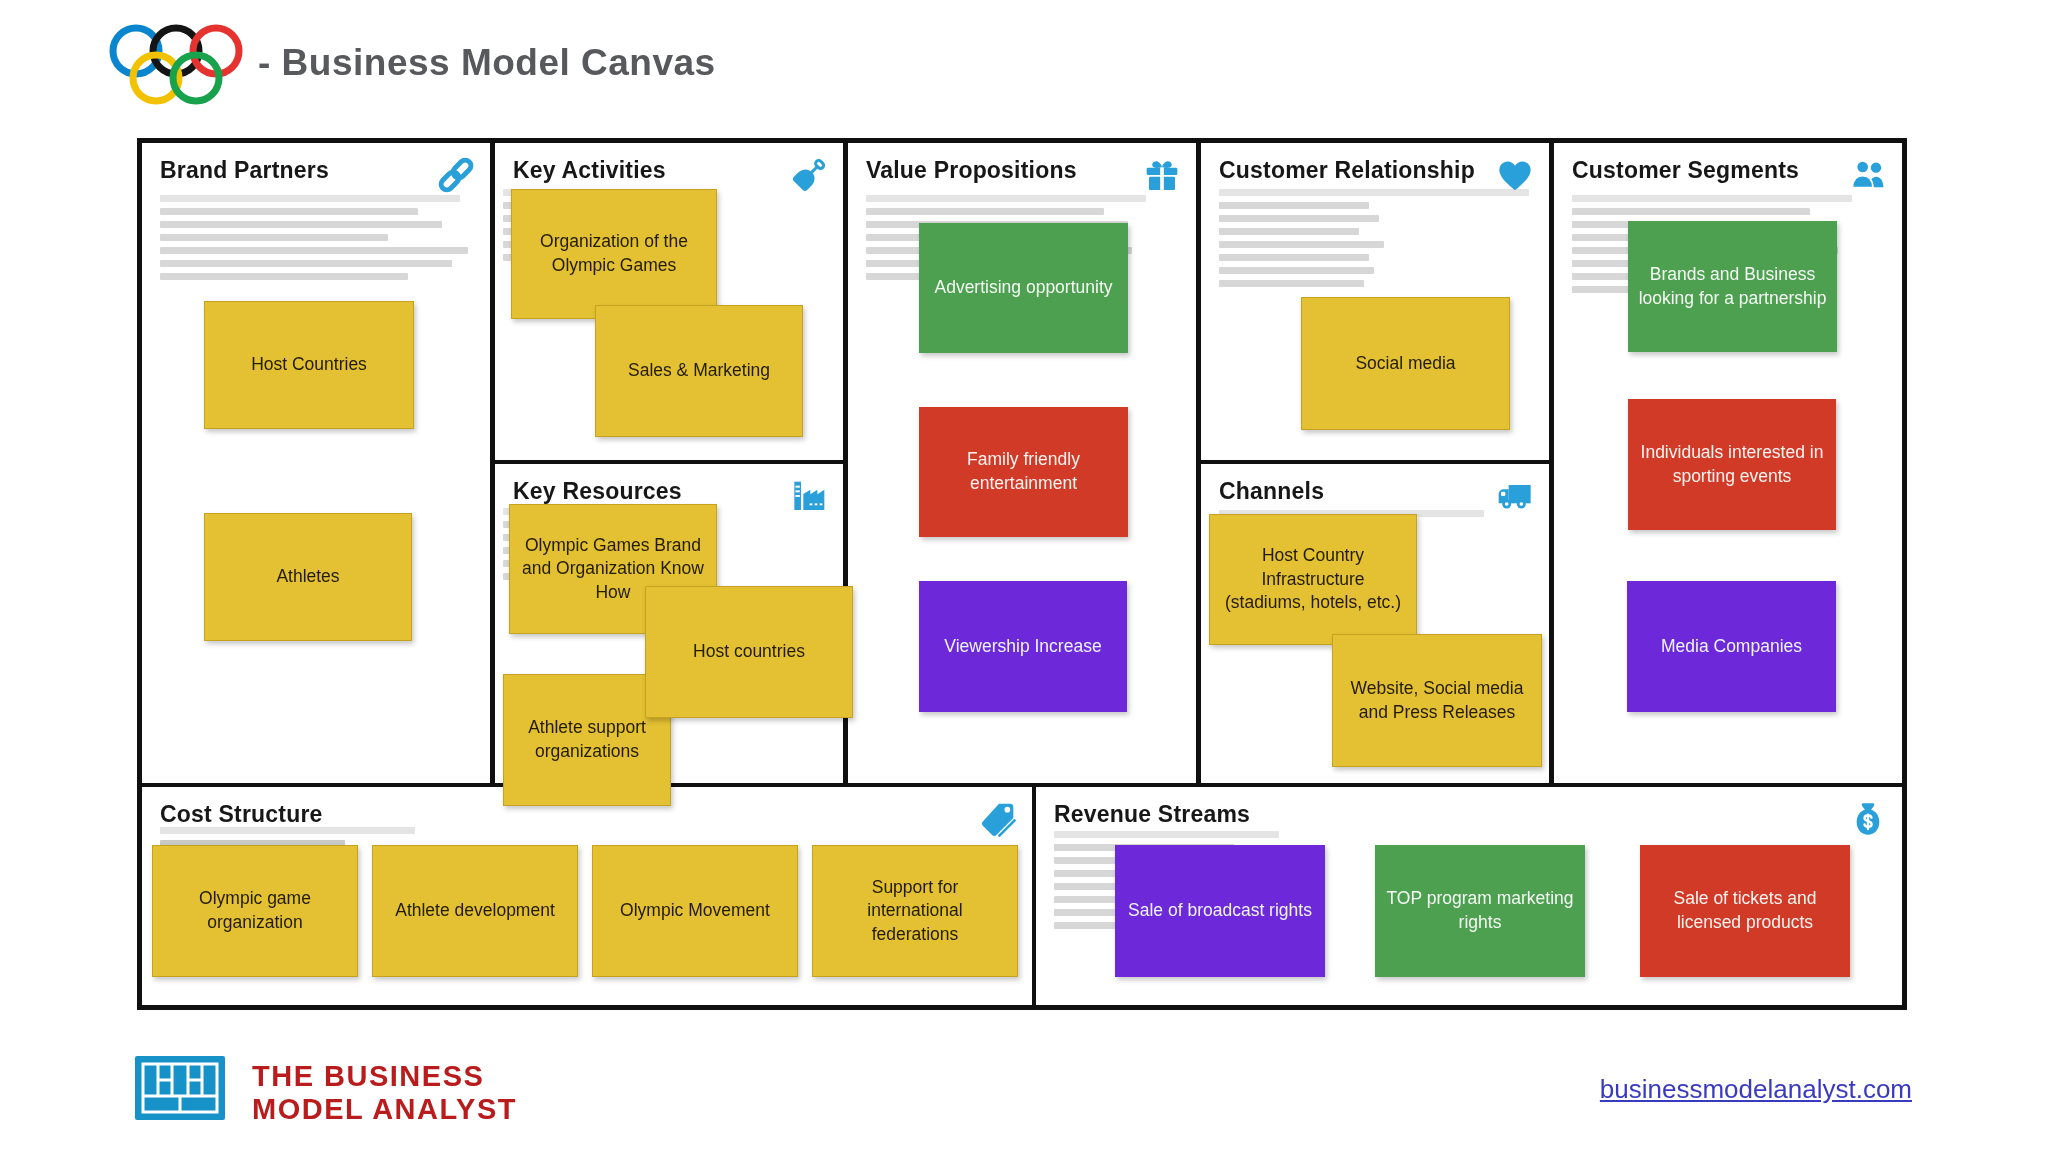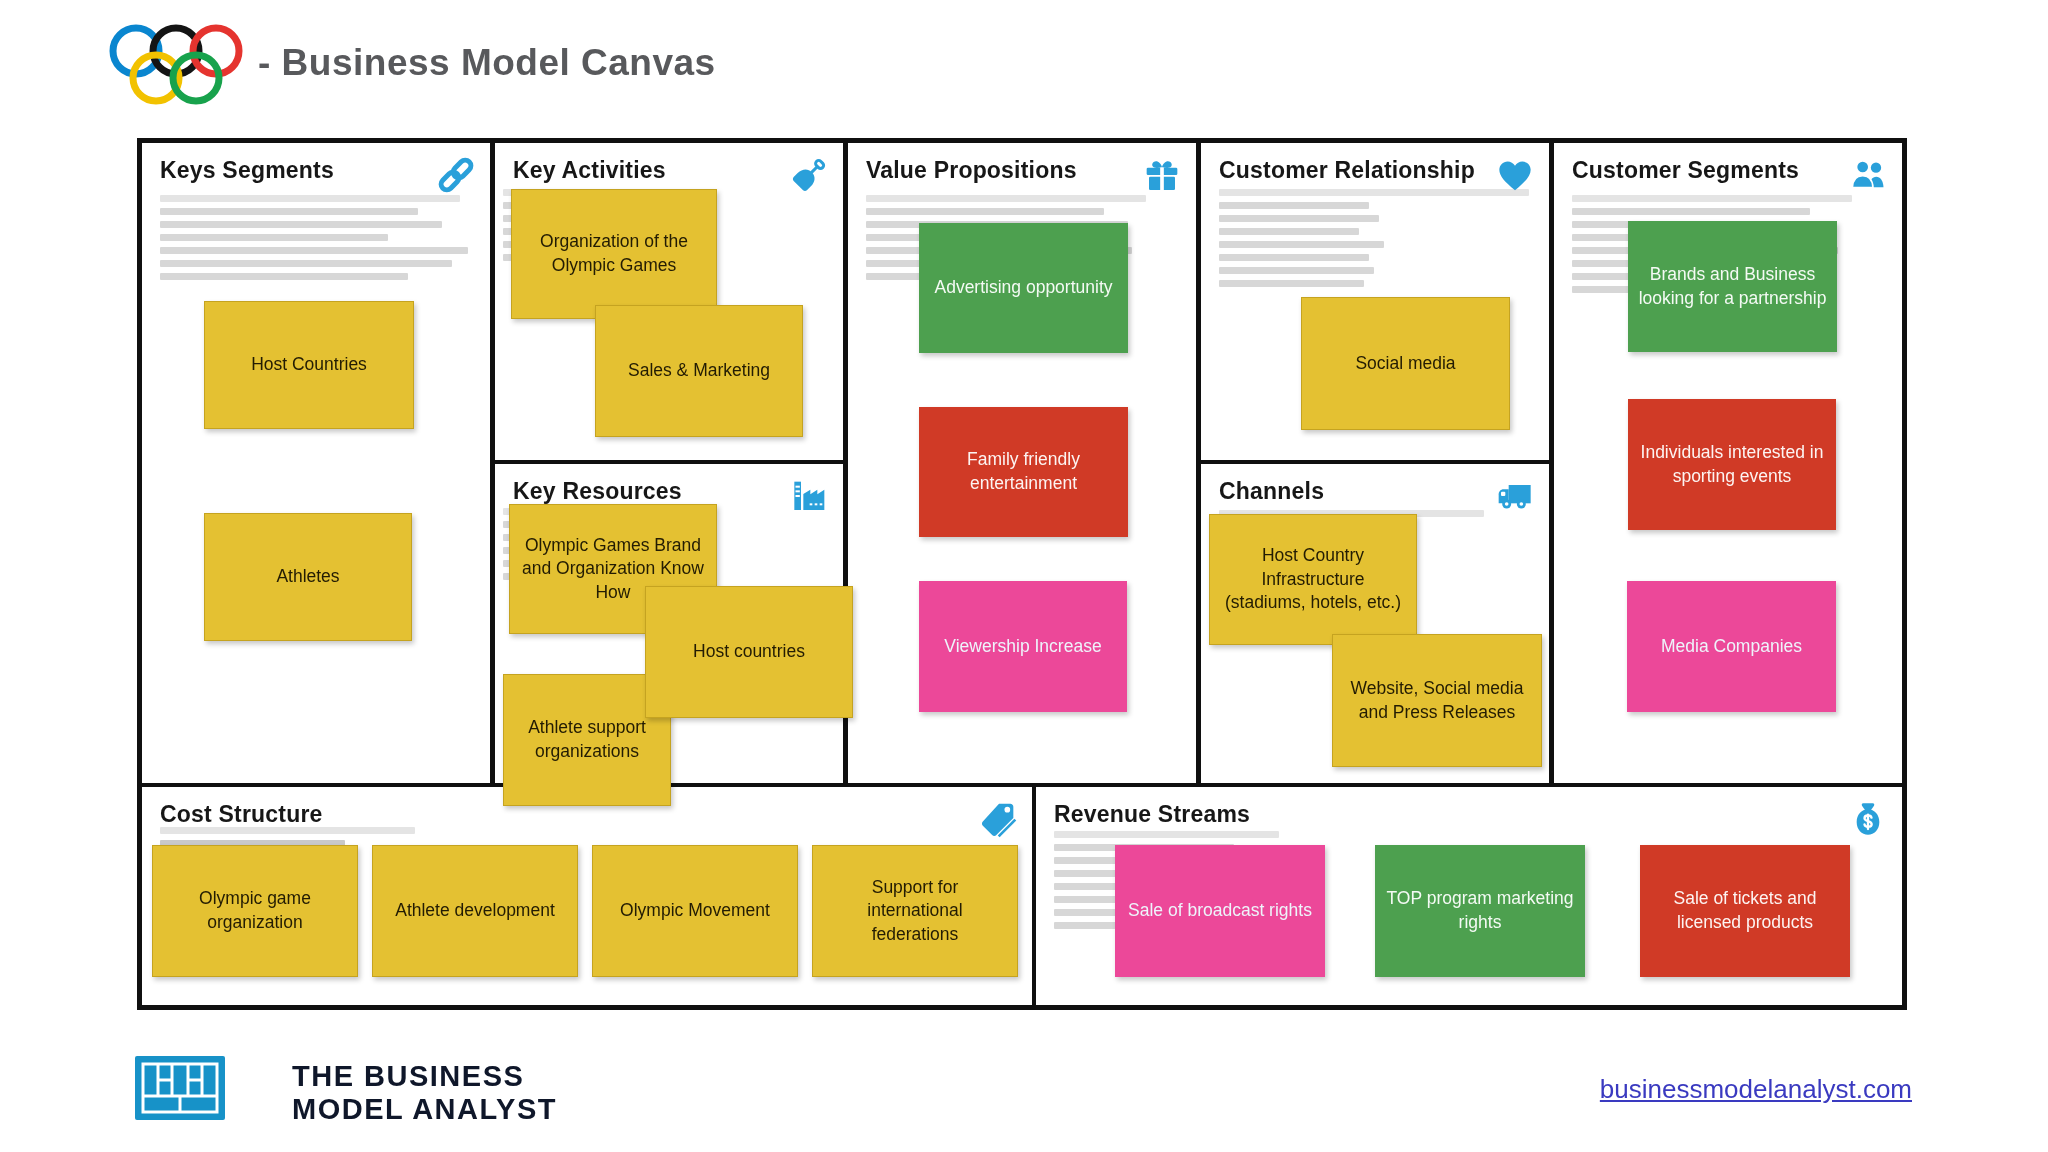--- a/index.html
+++ b/index.html
@@ -38,27 +38,27 @@
   .ph.cost i:nth-child(2){background:#c9c9c9;}
 
   .note{
     position:absolute;z-index:3;display:flex;align-items:center;justify-content:center;
     text-align:center;font-size:17.5px;line-height:1.35;padding:10px;box-sizing:border-box;
     box-shadow:2px 3px 5px rgba(0,0,0,0.22);
   }
   .note.yellow{background:#e4c132;color:#231c03;border:1px solid rgba(140,110,0,0.35);}
   .note.green {background:#4da04f;color:#f4faf4;}
   .note.red   {background:#d03a26;color:#fdf4f2;}
-  .note.blue  {background:#ec4899;color:#eef4fb;}
+  .note.blue  {background:#6d28d9;color:#eef4fb;}
 
   
   .logo{position:absolute;left:135px;top:1056px;}
   .brand{
     position:absolute;left:252px;top:1060px;font-size:29px;font-weight:bold;
-    color:#0f172a;letter-spacing:1.5px;line-height:33px;margin-left:40px;
+    color:#b91c1c;letter-spacing:1.5px;line-height:33px;
   }
   .site-link{
     position:absolute;right:136px;top:1074px;font-size:26px;color:#3a3ac0;
     text-decoration:underline;cursor:pointer;
   }
 </style>
 </head>
 <body>
 
 <svg class="rings" width="140" height="98" viewBox="0 0 140 98" fill="none" stroke-width="7">
@@ -66,21 +66,21 @@
   <circle cx="70" cy="33" r="23" stroke="#141414"></circle>
   <circle cx="110" cy="33" r="23" stroke="#e5342f"></circle>
   <circle cx="50" cy="60" r="23" stroke="#f2c200"></circle>
   <circle cx="90" cy="60" r="23" stroke="#18a24c"></circle>
 </svg>
 <div class="page-title">- Business Model Canvas</div>
 
 <div class="frame">
 
   <div class="panel p-keys-partners">
-    <div class="sec-title">Keys Segments</div>
+    <div class="sec-title">Brand Partners</div>
     <svg class="sec-icon" viewBox="0 0 24 24">
       <g fill="none" stroke="#2aa0da" stroke-width="3" transform="rotate(-45 12 12)">
         <rect x="0.8" y="8.6" width="12.2" height="6.8" rx="3.4"></rect>
         <rect x="11" y="8.6" width="12.2" height="6.8" rx="3.4"></rect>
       </g>
     </svg>
     <div class="ph" style="left:18px;top:52px;">
         <i style="width: 300px;"></i>
         <i style="width: 258px;"></i>
         <i style="width: 282px;"></i>

